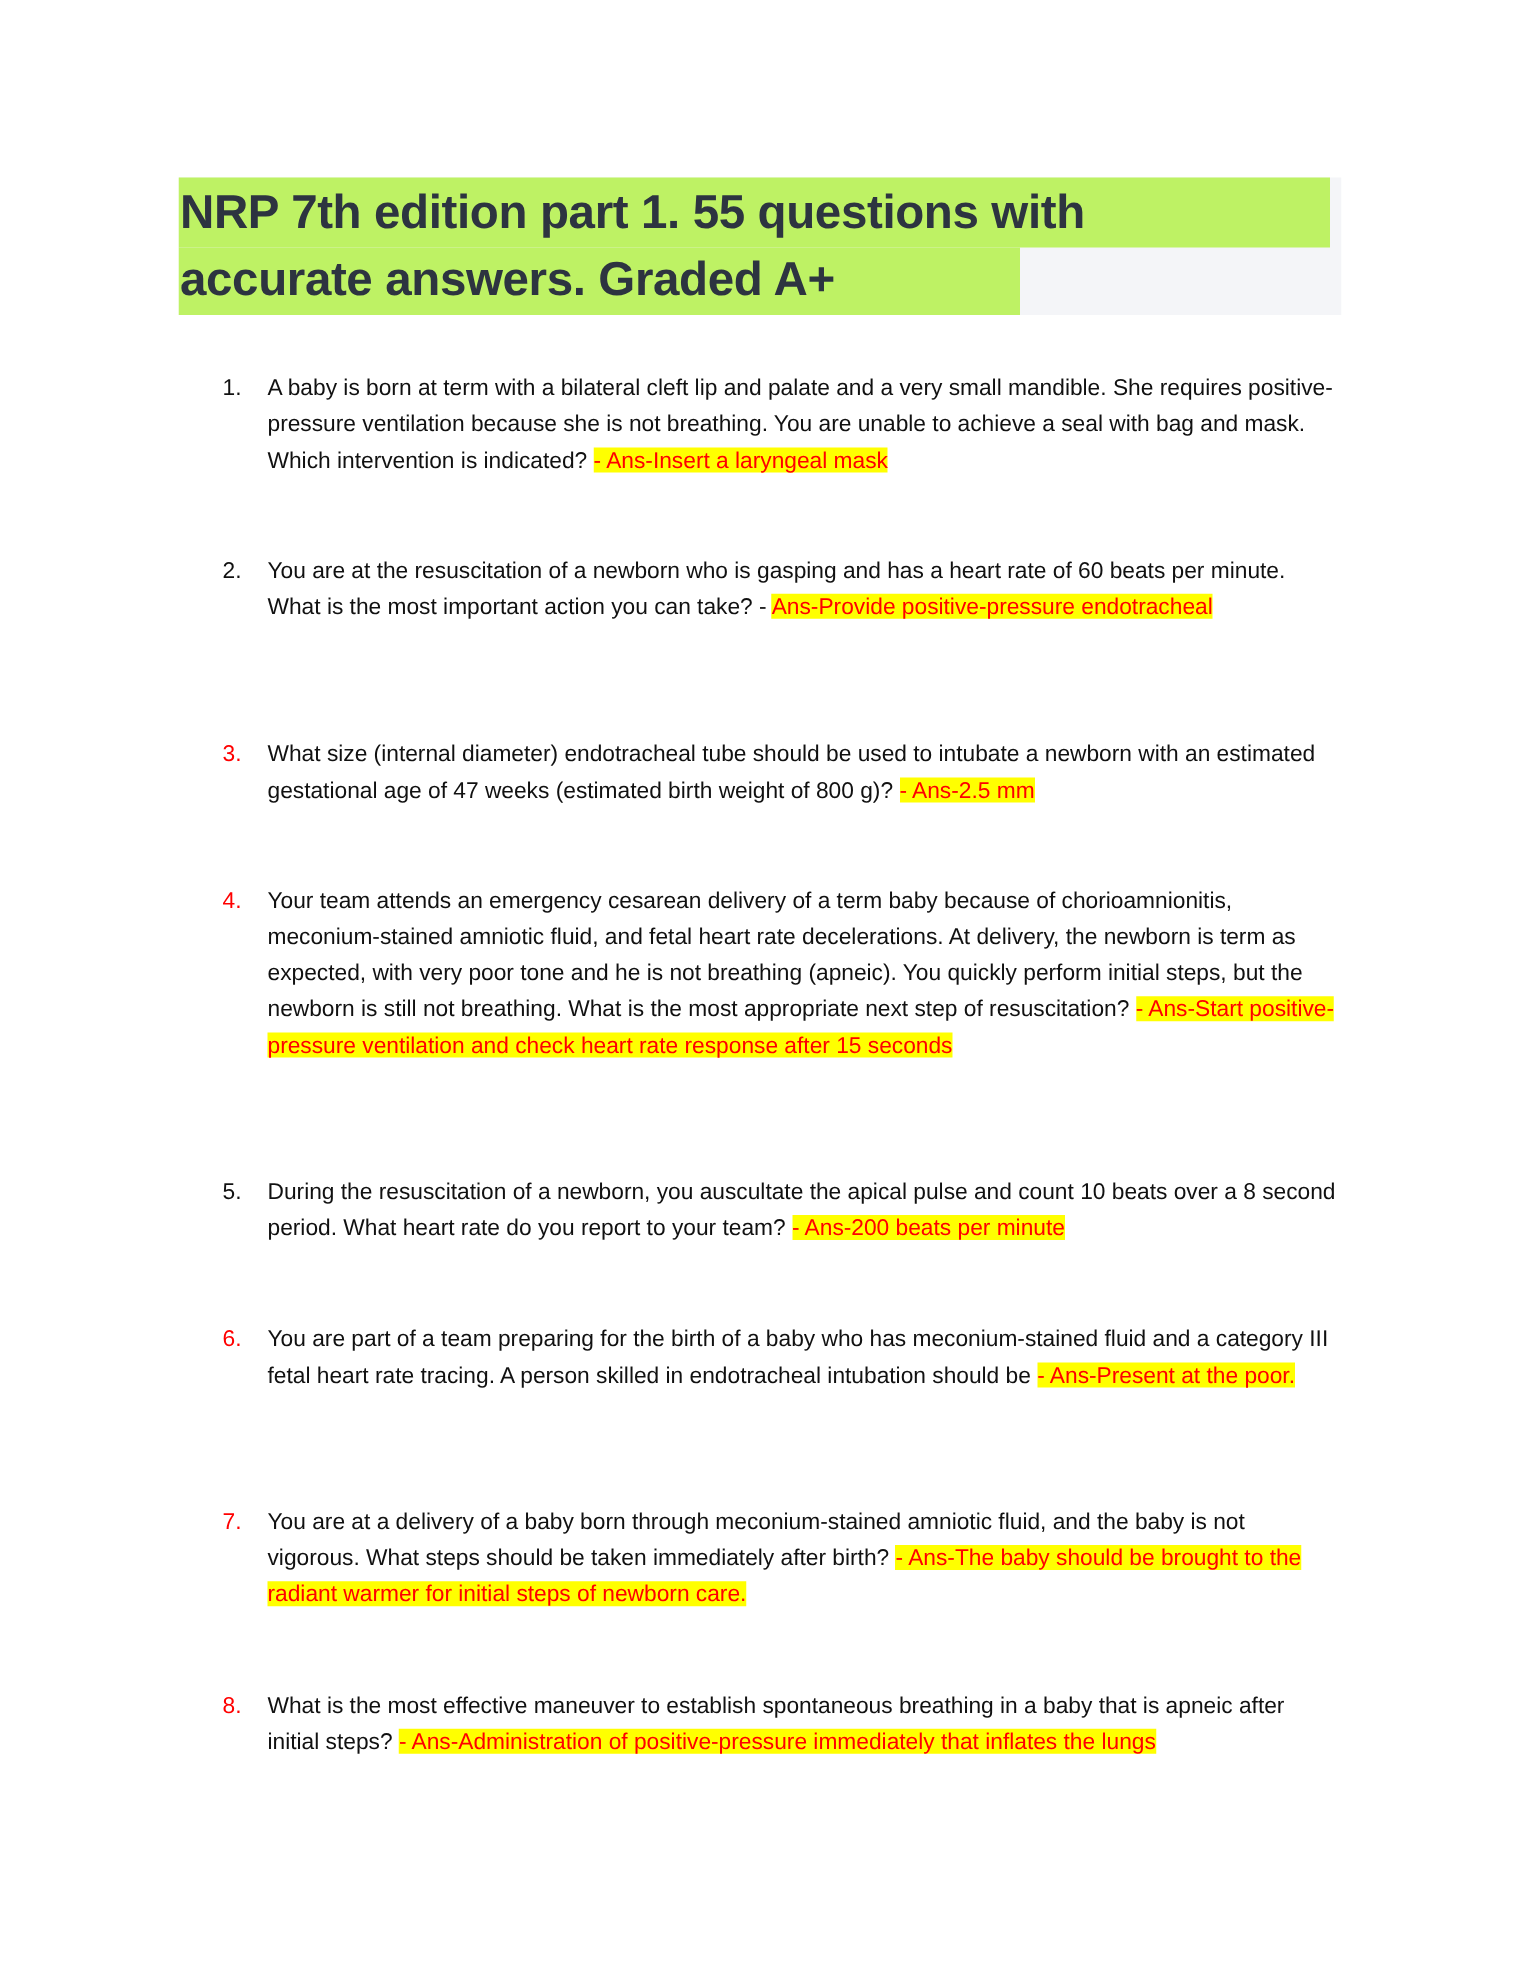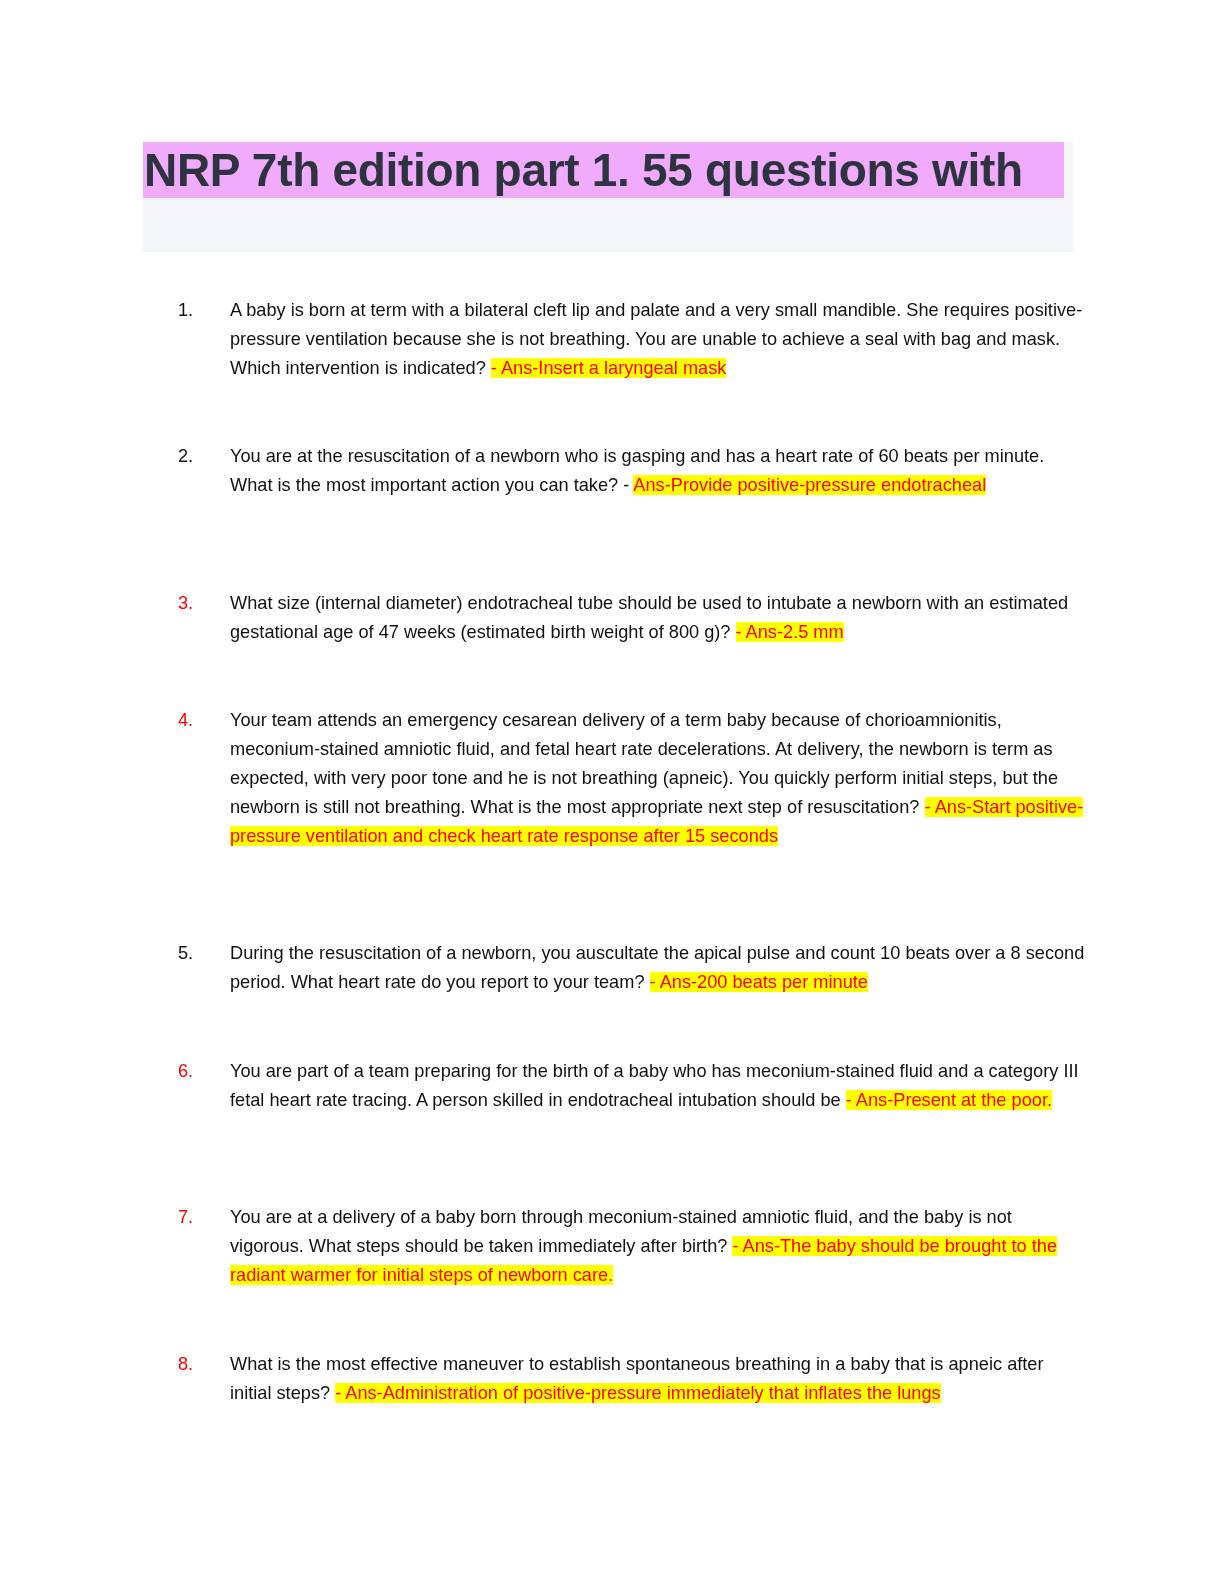--- a/index.html
+++ b/index.html
@@ -5,48 +5,49 @@
   html, body { margin: 0; padding: 0; background: #ffffff; }
   body { width: 1224px; height: 1584px; position: relative; overflow: hidden; }
   .page { position: absolute; left: 0; top: 0; width: 1224px; height: 1584px; background: #ffffff; }
 
   .title-wrap {
     position: absolute; left: 143px; top: 142px; width: 930px; height: 110px;
     background: #f4f5f8;
   }
   .title-line {
     position: absolute; left: 0; height: 56px;
-    background: #f0abfc;
+    background: #bef264;
     font-family: "Liberation Sans", sans-serif;
-    font-weight: bold; font-size: 46px; line-height: 56px;
+    font-weight: bold; font-size: 38px; line-height: 56px;
     color: #2d3440; white-space: nowrap; letter-spacing: -0.3px;
     padding-left: 1px;
   }
   .title-line.l1 { top: 0; width: 920px; }
   .title-line.l2 { top: 56px; height: 54px; line-height: 52px; width: 672px; }
 
   .qlist { position: absolute; left: 0; top: 0; }
   .q {
     position: absolute; left: 178px; width: 900px;
     font-family: "Liberation Sans", sans-serif;
     font-size: 18.2px; line-height: 29px; color: #111111;
   }
   .q .num { position: absolute; left: 0; top: 0; width: 30px; }
   .q .num.red { color: #ff0000; }
-  .q .text { margin-left: 52px; width: 860px; }
+  .q .text { margin-left: 36px; width: 860px; }
   .ans { background: #ffff00; color: #ff0000; }
   .dash-plain { color: #111111; }
 </style>
 </head>
 <body>
 
 <div class="page">
 
   <div class="title-wrap">
     <div class="title-line l1">NRP 7th edition part 1. 55 questions with</div>
+    <div class="title-line l2">accurate answers. Graded A+</div>
   </div>
 
   <div class="qlist">
 
     <div class="q" style="top:296px;">
       <span class="num">1.</span>
       <div class="text">
         <span>A baby is born at term with a bilateral cleft lip and palate and a very small mandible. She requires positive-pressure ventilation because she is not breathing. You are unable to achieve a seal with bag and mask. Which intervention is indicated? </span><span class="ans">- Ans-Insert a laryngeal mask</span>
       </div>
     </div>

